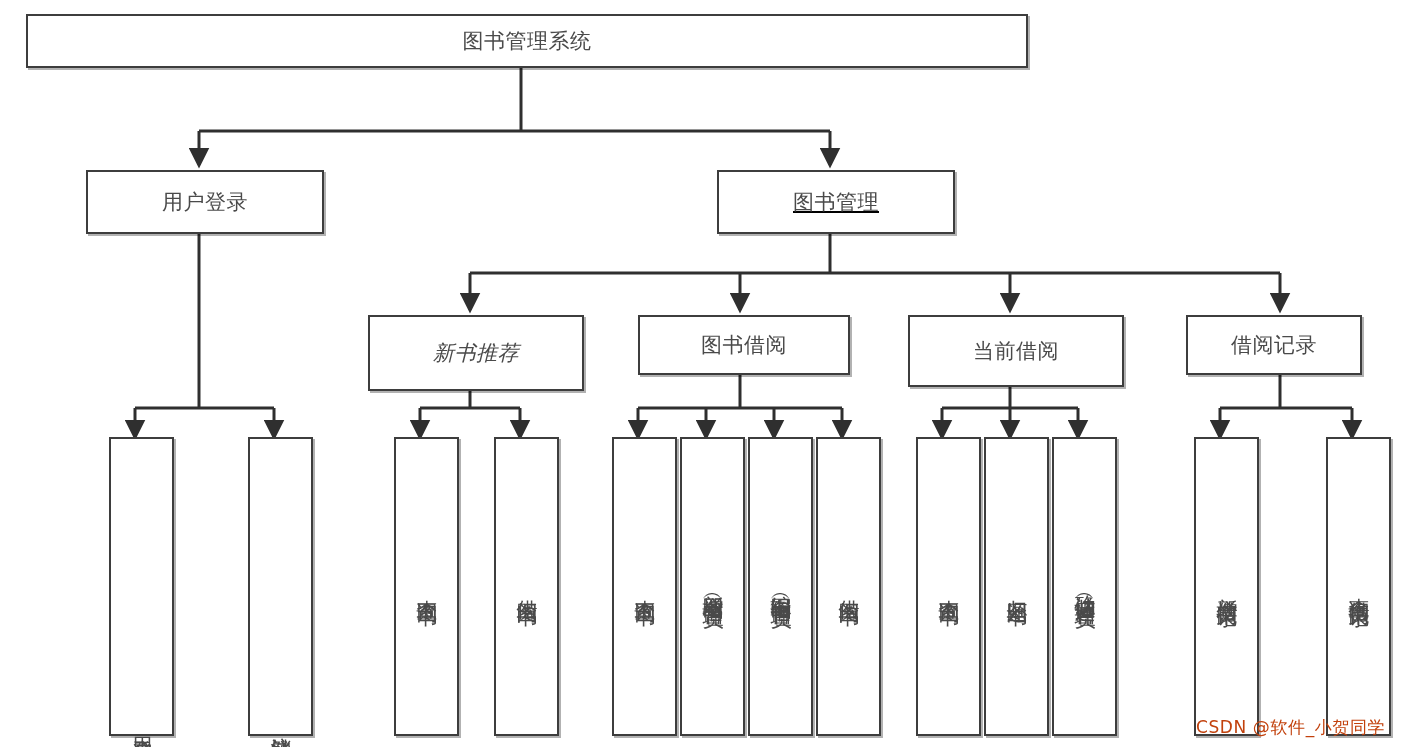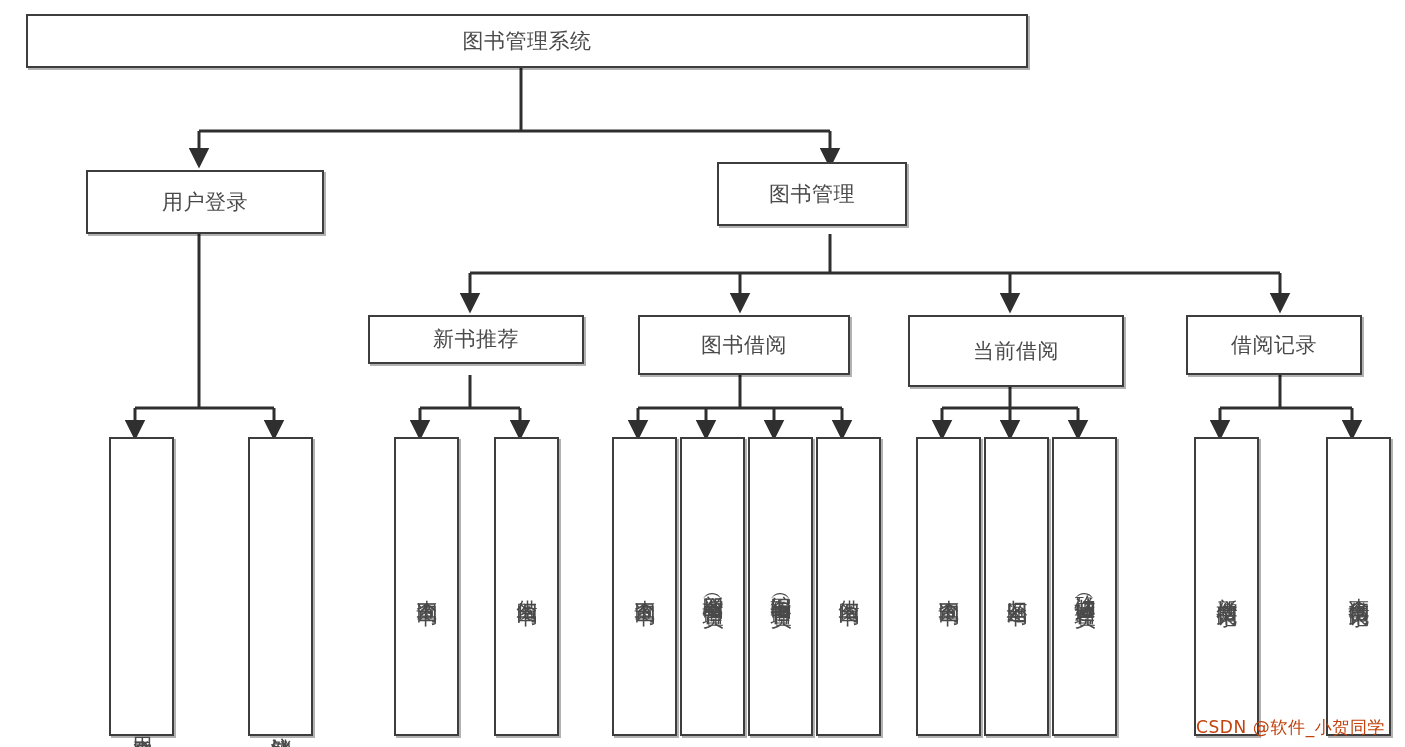--- a/index.html
+++ b/index.html
@@ -125,25 +125,25 @@
     </g>
   </svg>
 
   <div class="node" style="left:20px; top:14px; width:1002px; height:54px;">
     <span class="lbl">图书管理系统</span>
   </div>
 
   <div class="node" style="left:80px; top:170px; width:238px; height:64px;">
     <span class="lbl">用户登录</span>
   </div>
-  <div class="node" style="left:711px; top:162px; width:190px; height:64px;">
+  <div class="node" style="left:711px; top:170px; width:238px; height:64px;text-decoration:underline;">
     <span class="lbl">图书管理</span>
   </div>
 
-  <div class="node" style="left:362px; top:315px; width:216px; height:49px;">
+  <div class="node" style="left:362px; top:315px; width:216px; height:76px;font-style:italic;">
     <span class="lbl">新书推荐</span>
   </div>
   <div class="node" style="left:632px; top:315px; width:212px; height:60px;">
     <span class="lbl">图书借阅</span>
   </div>
   <div class="node" style="left:902px; top:315px; width:216px; height:72px;">
     <span class="lbl">当前借阅</span>
   </div>
   <div class="node" style="left:1180px; top:315px; width:176px; height:60px;">
     <span class="lbl">借阅记录</span>

